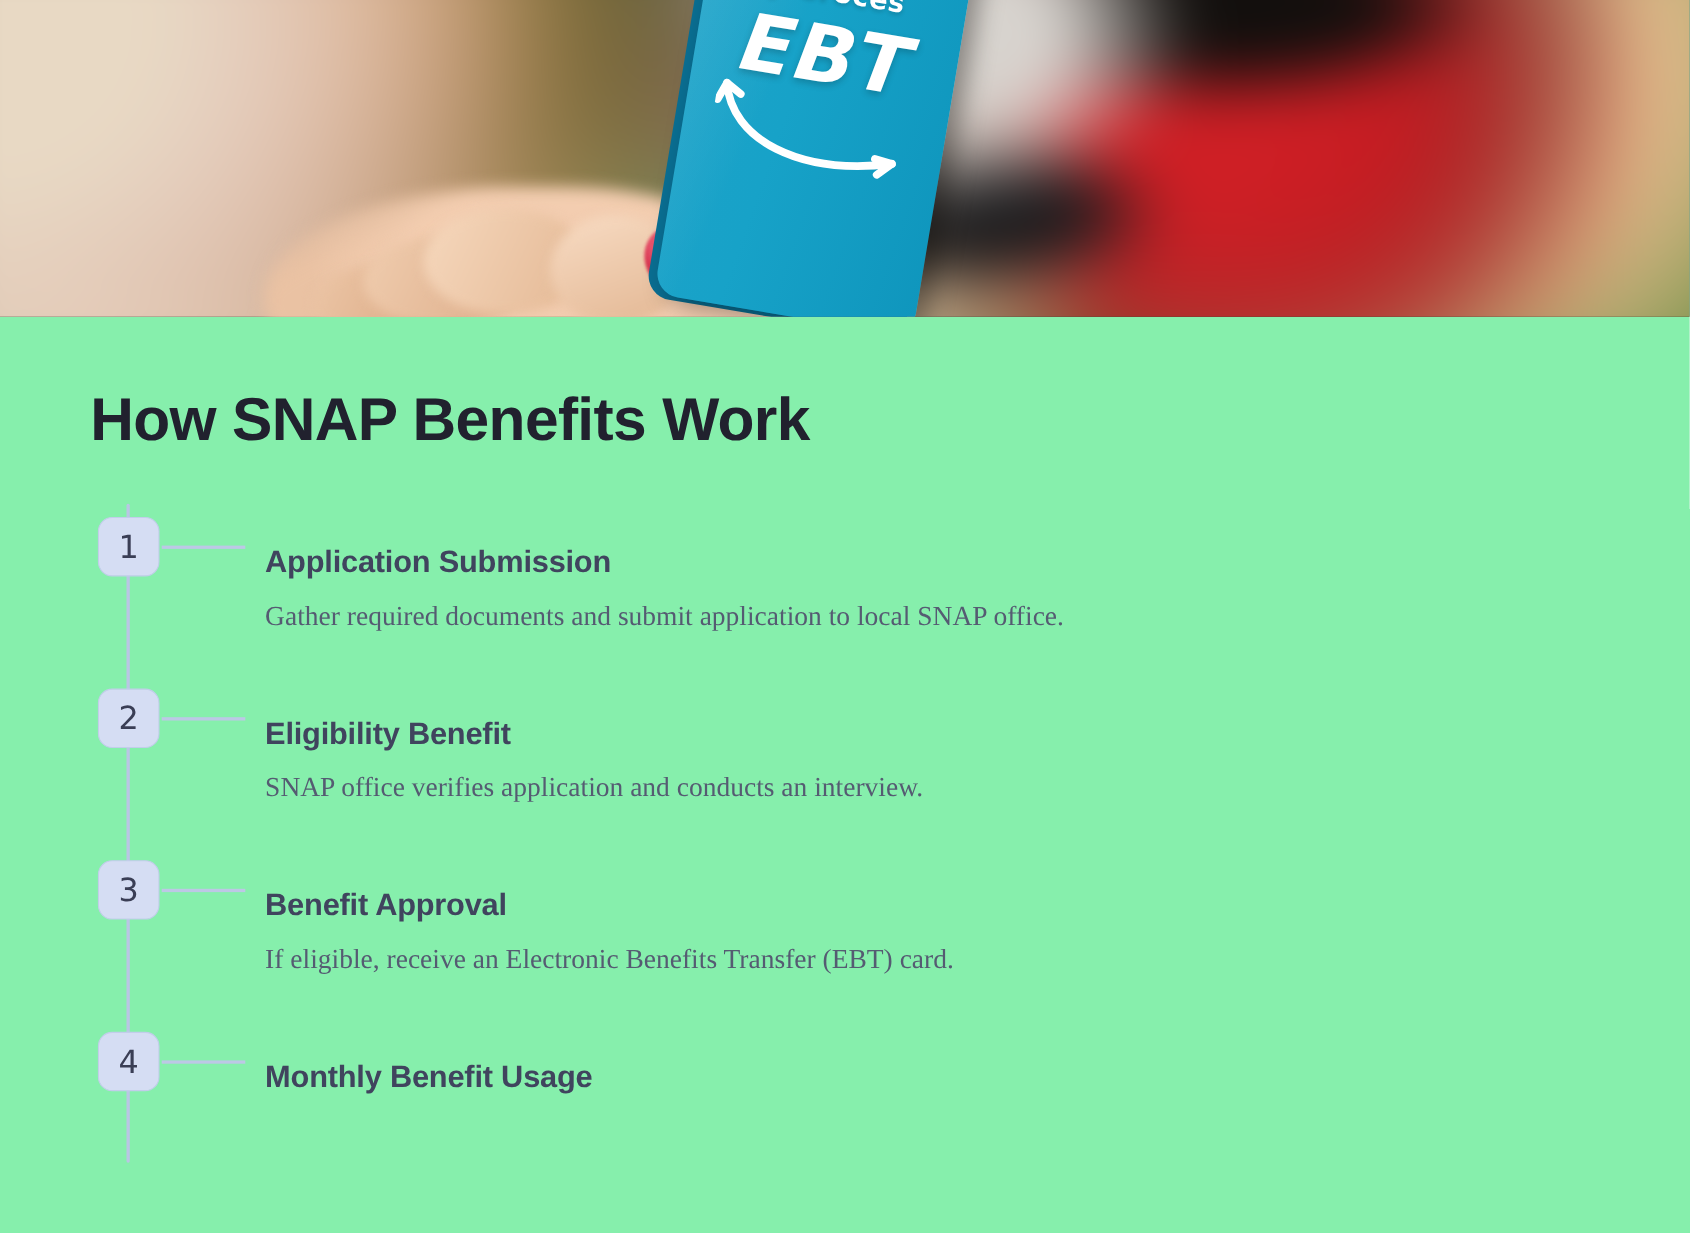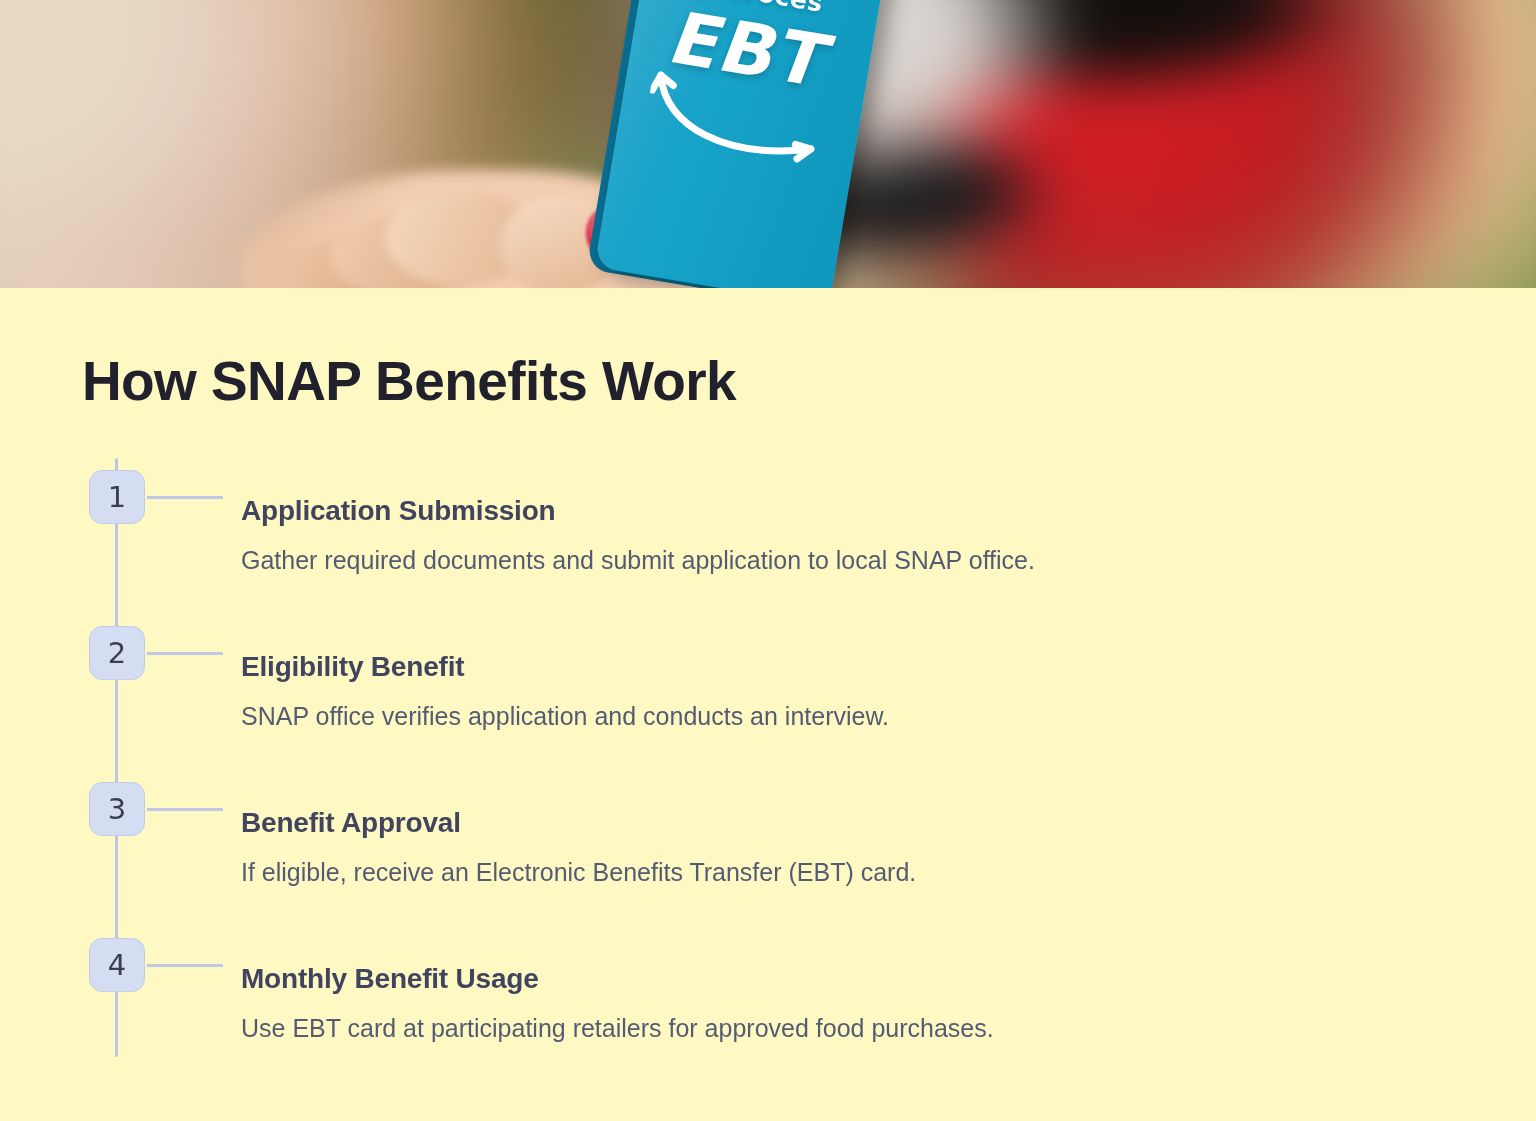--- a/index.html
+++ b/index.html
@@ -14,21 +14,21 @@
   body {
     background:#f9f8fd;
     font-family:"Liberation Sans", sans-serif;
     -webkit-font-smoothing:antialiased;
   }
 
   .page {
     position:relative;
     width:1536px;
     height:1121px;
-    background:#fef9c3;
+    background:#86efac;
   }
 
   
   .hero {
     position:absolute;
     top:0; left:0;
     width:1536px;
     height:288px;
     overflow:hidden;
     background:#2a2118;
@@ -258,20 +258,21 @@
     letter-spacing:-0.2px;
     margin-top:28px;
   }
 
   .step-desc {
     margin-top:16px;
     font-size:25px;
     color:#555b72;
     line-height:1.35;
     font-weight:400;
+    font-family:Liberation Serif, serif;
   }
 </style>
 </head>
 <body>
 
 <div class="page">
 
   <div class="hero">
     <div class="hero-bg"></div>
 
@@ -328,19 +329,18 @@
           <div class="step-title">Benefit Approval</div>
           <div class="step-desc">If eligible, receive an Electronic Benefits Transfer (EBT) card.</div>
         </div>
       </div>
 
       <div class="step step-4">
         <div class="step-badge">4</div>
         <div class="step-connector"></div>
         <div class="step-body">
           <div class="step-title">Monthly Benefit Usage</div>
-          <div class="step-desc">Use EBT card at participating retailers for approved food purchases.</div>
         </div>
       </div>
 
     </div>
   </div>
 </div>
 
 </body></html>

